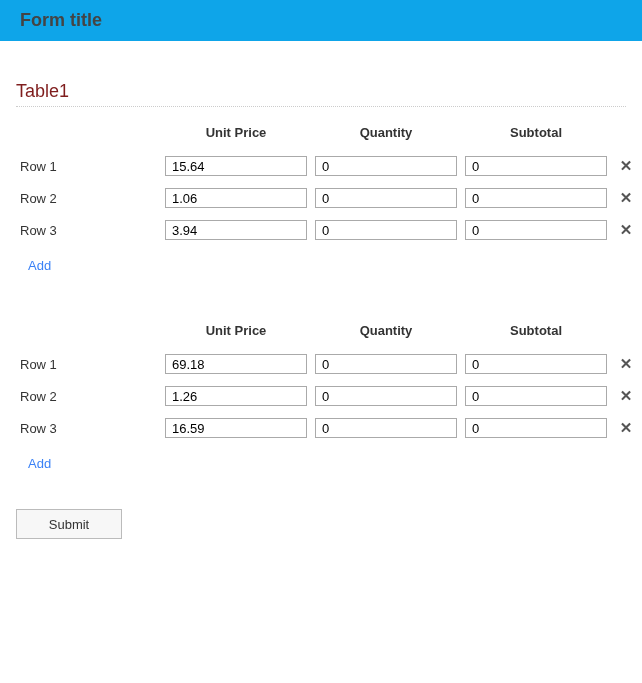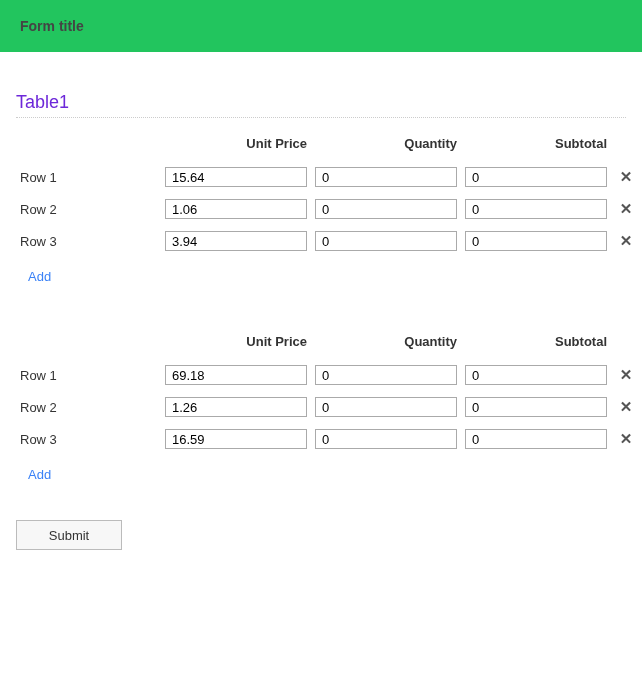--- a/index.html
+++ b/index.html
@@ -5,47 +5,47 @@
   * { box-sizing: border-box; }
   body {
     margin: 0;
     font-family: Arial, Helvetica, sans-serif;
     font-size: 13px;
     color: #333;
     background: #fff;
     width: 642px;
   }
   .header {
-    background: #22c55e;
-    padding: 18px 20px;
-    font-size: 14px;
+    background: #0ea5e9;
+    padding: 10px 20px;
+    font-size: 18px;
     font-weight: bold;
     color: #444;
   }
   .content {
     padding: 0 16px 20px 16px;
   }
   .table-section {
     margin-top: 40px;
   }
   .table-title {
     font-size: 18px;
     font-weight: normal;
-    color: #6d28d9;
+    color: #7f1d1d;
     padding-bottom: 4px;
     border-bottom: 1px dotted #ccc;
     margin-bottom: 12px;
   }
   table {
     width: 100%;
     border-collapse: collapse;
     table-layout: fixed;
   }
   th {
-    text-align: right;
+    text-align: center;
     font-weight: bold;
     font-size: 13px;
     padding: 6px 4px 10px 4px;
     color: #333;
   }
   td {
     padding: 6px 4px;
     vertical-align: middle;
   }
   .col-label { width: 145px; }

